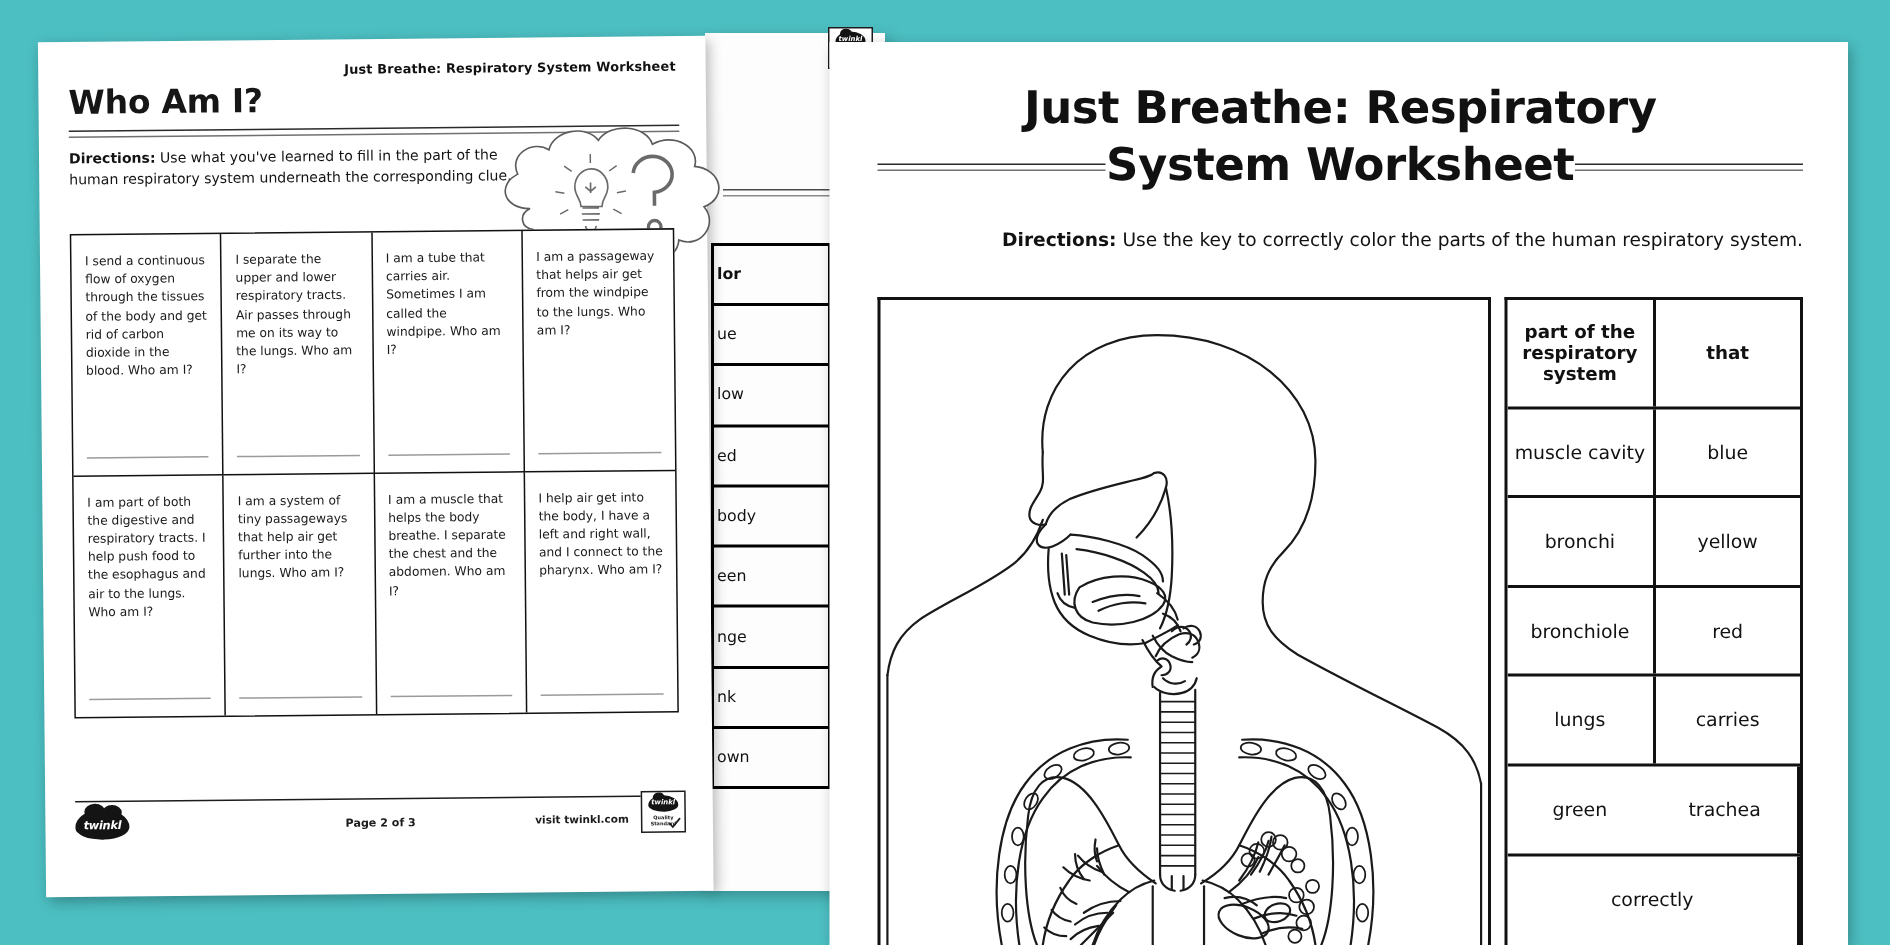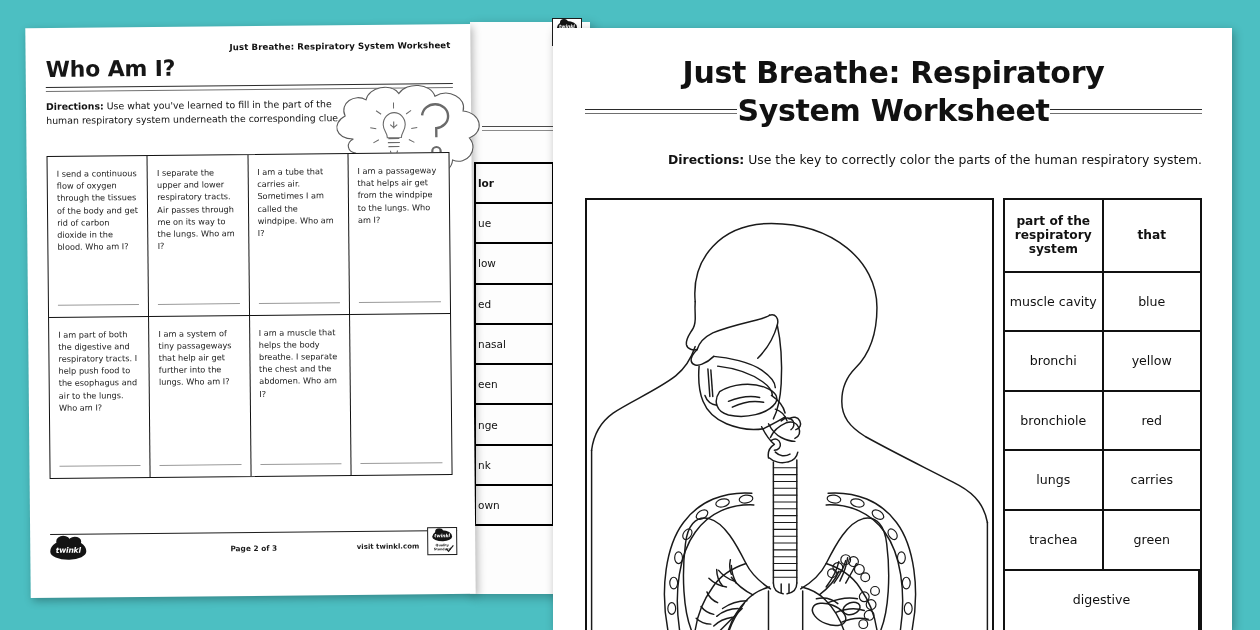--- a/index.html
+++ b/index.html
@@ -294,21 +294,21 @@
 <div id="stage">
 
   <div class="page" id="bg-page">
     <div class="bg-rule"></div>
     <div class="bg-rule2"></div>
     <div id="bg-table">
       <div class="bg-row head">lor</div>
       <div class="bg-row">ue</div>
       <div class="bg-row">low</div>
       <div class="bg-row">ed</div>
-      <div class="bg-row">nasal</div>
+      <div class="bg-row">body</div>
       <div class="bg-row">een</div>
       <div class="bg-row">nge</div>
       <div class="bg-row">nk</div>
       <div class="bg-row">own</div>
     </div>
     <div class="stamp" id="bg-footer-logo">
       <div class="sc">
           <i>twinkl</i>
         </div>
       <div class="sl">Quality<br>Standard</div>
@@ -387,20 +387,21 @@
         </div>
         <div class="clue-cell">
           <div class="clue-text">I am a system of tiny passageways that help air get further into the lungs. Who am I?</div>
           <div class="clue-answer-line"></div>
         </div>
         <div class="clue-cell">
           <div class="clue-text">I am a muscle that helps the body breathe. I separate the chest and the abdomen. Who am I?</div>
           <div class="clue-answer-line"></div>
         </div>
         <div class="clue-cell">
+          <div class="clue-text">I help air get into the body, I have a left and right wall, and I connect to the pharynx. Who am I?</div>
           <div class="clue-answer-line"></div>
         </div>
       </div>
 
       <div id="lp-footer">
         <div class="frule"></div>
         <div class="frow">
           <div class="tw-logo">
             <span>twinkl</span>
           </div>
@@ -668,25 +669,25 @@
           </div>
           <div class="kt-row body">
             <div class="kt-cell part">bronchiole</div>
             <div class="kt-cell">red</div>
           </div>
           <div class="kt-row body">
             <div class="kt-cell part">lungs</div>
             <div class="kt-cell">carries</div>
           </div>
           <div class="kt-row body">
+            <div class="kt-cell">green</div>
             <div class="kt-cell part">trachea</div>
-            <div class="kt-cell">green</div>
           </div>
           <div class="kt-row body">
-            <div class="kt-cell part">digestive</div>
+            <div class="kt-cell part">correctly</div>
           </div>
         </div>
 
       </div>
     </div>
   </div>
 
 </div>
 
 </body></html>

